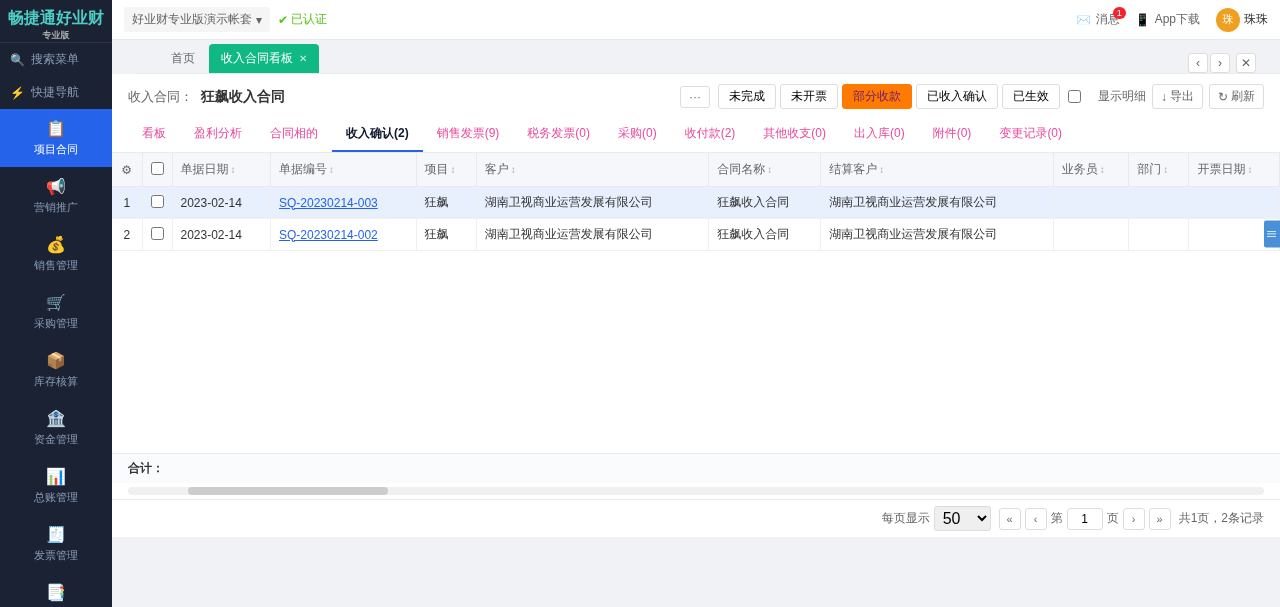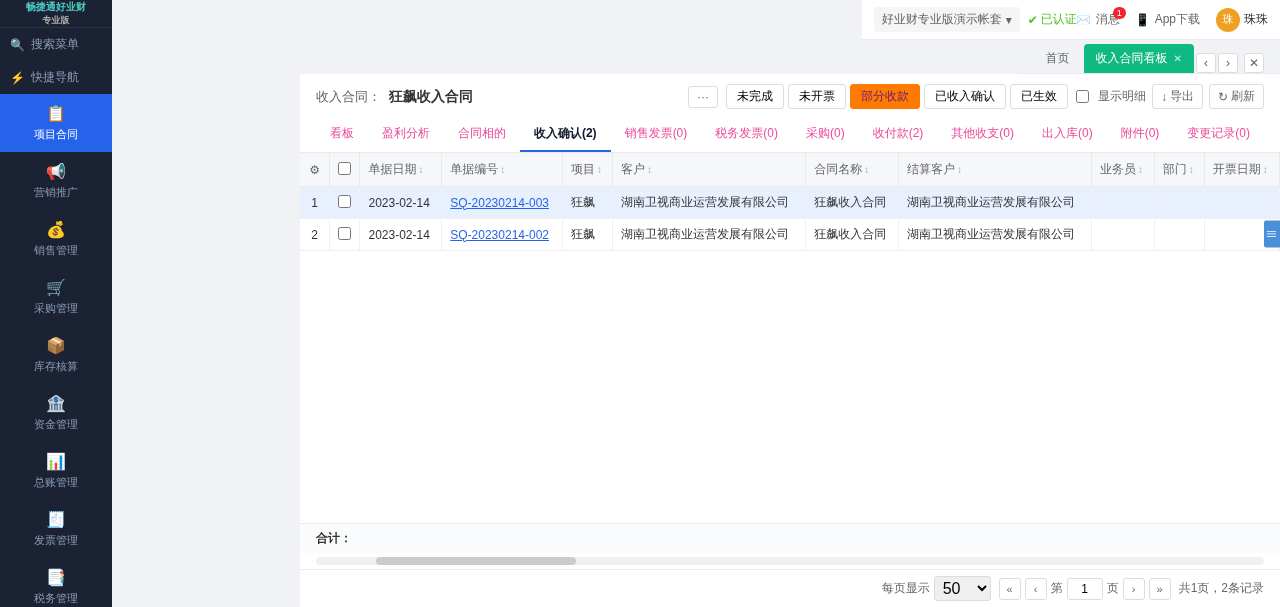--- a/index.html
+++ b/index.html
@@ -9,35 +9,35 @@
     .sidebar { width: 112px; background: #1a2233; height: 607px; display: flex; flex-direction: column; flex-shrink: 0; }
     .sidebar-logo { height: 50px; background: #1a2233; display: flex; align-items: center; justify-content: center; border-bottom: 1px solid #2a3347; }
     .sidebar-logo span { color: #4ecdc4; font-size: 13px; font-weight: bold; }
     .sidebar-search { display: flex; align-items: center; padding: 8px 10px; color: #8a9bb5; cursor: pointer; font-size: 12px; gap: 6px; }
     .sidebar-nav { display: flex; align-items: center; padding: 8px 10px; color: #8a9bb5; cursor: pointer; font-size: 12px; gap: 6px; }
     .sidebar-item { display: flex; flex-direction: column; align-items: center; padding: 10px 0; cursor: pointer; color: #8a9bb5; font-size: 11px; gap: 4px; }
     .sidebar-item.active { background: #2563eb; color: #fff; }
     .sidebar-item .icon { font-size: 16px; }
 
     
-    .main { flex: 1; display: flex; flex-direction: column; height: 607px; overflow: hidden; align-items: flex-end; }
+    .main { flex: 1; display: flex; flex-direction: column; height: 537px; overflow: hidden; }
 
     
     .topbar { height: 40px; background: #fff; display: flex; align-items: center; padding: 0 12px; border-bottom: 1px solid #e8eaec; justify-content: space-between; flex-shrink: 0; }
     .topbar-left { display: flex; align-items: center; gap: 8px; }
     .company-select { display: flex; align-items: center; gap: 4px; color: #666; font-size: 12px; background: #f5f5f5; padding: 4px 8px; border-radius: 3px; cursor: pointer; }
     .verified-badge { display: flex; align-items: center; gap: 3px; color: #52c41a; font-size: 12px; }
     .topbar-right { display: flex; align-items: center; gap: 16px; }
     .topbar-icon { display: flex; align-items: center; gap: 4px; color: #666; font-size: 12px; cursor: pointer; position: relative; }
     .notif-badge { background: #f5222d; color: #fff; font-size: 9px; border-radius: 8px; padding: 1px 4px; position: absolute; top: -4px; right: -6px; }
     .avatar { width: 24px; height: 24px; border-radius: 50%; background: #f0a020; display: flex; align-items: center; justify-content: center; color: #fff; font-size: 11px; }
     .user-name { font-size: 12px; color: #333; cursor: pointer; }
 
     
-    .tabbar { height: 34px; background: #f0f2f5; display: flex; align-items: flex-end; padding: 0 16px; flex-shrink: 0; gap: 2px; border-bottom: 1px solid #e8eaec; }
+    .tabbar { height: 34px; background: #f0f2f5; display: flex; align-items: flex-end; padding: 0 24px; flex-shrink: 0; gap: 2px; border-bottom: 1px solid #e8eaec; margin-left: 23px; }
     .tab { display: flex; align-items: center; gap: 4px; padding: 6px 12px; background: #fff; border-radius: 4px 4px 0 0; font-size: 12px; color: #666; cursor: pointer; border: 1px solid #e8eaec; border-bottom: none; }
     .tab.home { background: #f0f2f5; border: none; }
     .tab-close { color: #999; font-size: 10px; margin-left: 2px; cursor: pointer; }
     .tab-green { background: #10b981; color: #fff; border-radius: 4px 4px 0 0; border: none; }
     .tab-green .tab-close { color: rgba(255,255,255,0.8); }
 
     
     .content { flex: 1; background: #fff; overflow: hidden; display: flex; flex-direction: column; }
 
     
@@ -88,21 +88,21 @@
     input[type=checkbox] { cursor: pointer; }
     .topbar-nav-btn { width: 20px; height: 20px; display: flex; align-items: center; justify-content: center; border: 1px solid #ddd; border-radius: 3px; cursor: pointer; color: #666; font-size: 12px; background: #fff; }
     .topbar-nav-close { margin-left: 4px; }
   </style>
 </head>
 <body>
 
 <div class="sidebar">
   <div class="sidebar-logo">
     <div>
-      <span style="color:#4ecdc4;font-size:10px;font-weight:bold;display:block;text-align:center;">畅捷通好业财</span>
+      <span style="color:#4ecdc4;font-size:16px;font-weight:bold;display:block;text-align:center;margin-top:8px;">畅捷通好业财</span>
       <span style="color:#aaa;font-size:9px;display:block;text-align:center;">专业版</span>
     </div>
   </div>
   <div class="sidebar-search">
     <span>🔍</span>
     <span>搜索菜单</span>
   </div>
   <div class="sidebar-nav">
     <span>⚡</span>
     <span>快捷导航</span>
@@ -206,42 +206,42 @@
         <div class="page-header-actions">
           <button class="more-btn">···</button>
           <div id="status-buttons-container" style="display:flex;gap:4px;">
               <button class="status-btn">未完成</button>
               <button class="status-btn">未开票</button>
               <button class="status-btn active">部分收款</button>
               <button class="status-btn">已收入确认</button>
               <button class="status-btn">已生效</button>
             </div>
           <div class="action-btns">
-            <label style="display:flex;align-items:center;gap:9px;font-size:12px;color:#666;cursor:pointer;">
+            <label style="display:flex;align-items:center;gap:17px;font-size:12px;color:#666;cursor:pointer;">
               <input type="checkbox" style="">
               <span>显示明细</span>
             </label>
             <button class="action-btn">
               <span>↓</span>
               <span>导出</span>
             </button>
             <button class="action-btn">
               <span>↻</span>
               <span>刷新</span>
             </button>
           </div>
         </div>
       </div>
 
       <div class="sub-tabs" id="sub-tabs-container">
           <div class="sub-tab">看板</div>
           <div class="sub-tab">盈利分析</div>
           <div class="sub-tab">合同相的</div>
           <div class="sub-tab active">收入确认(2)</div>
-          <div class="sub-tab">销售发票(0)</div>
+          <div class="sub-tab">销售发票(9)</div>
           <div class="sub-tab">税务发票(0)</div>
           <div class="sub-tab">采购(0)</div>
           <div class="sub-tab">收付款(2)</div>
           <div class="sub-tab">其他收支(0)</div>
           <div class="sub-tab">出入库(0)</div>
           <div class="sub-tab">附件(0)</div>
           <div class="sub-tab">变更记录(0)</div>
         </div>
 
       <div class="table-container">

